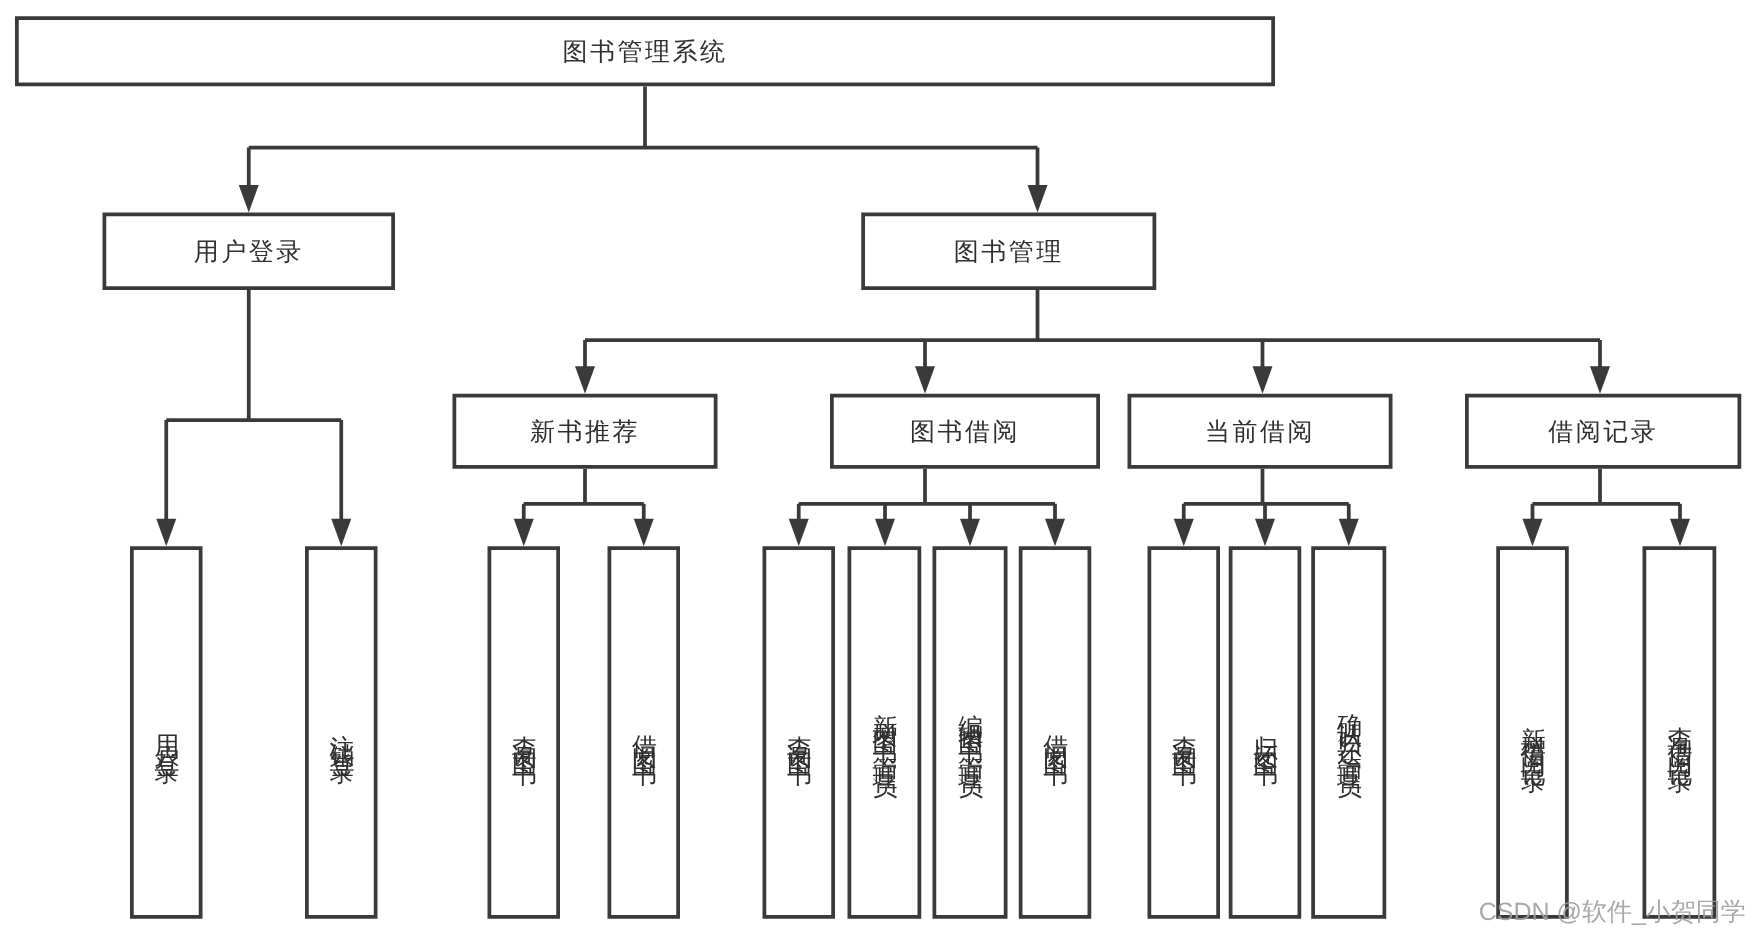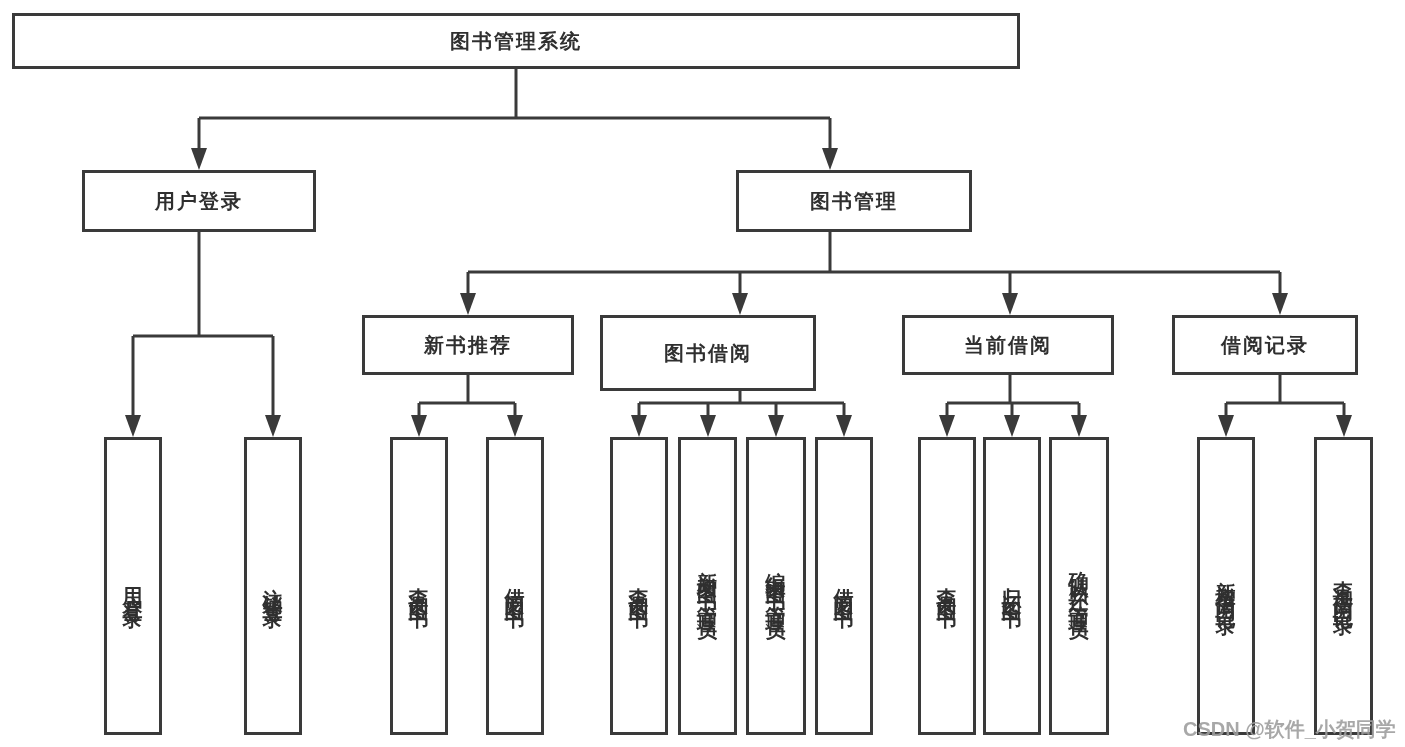--- a/index.html
+++ b/index.html
@@ -3,21 +3,20 @@
 <meta charset="utf-8">
 <style>
   html, body { margin: 0; padding: 0; background: #ffffff; }
   #canvas {
     position: relative;
     width: 1405px;
     height: 747px;
     background: #ffffff;
     font-family: "Liberation Sans", sans-serif;
     overflow: hidden;
-    font-weight: bold;
   }
   #connectors {
     position: absolute;
     left: 0; top: 0;
     width: 1405px; height: 747px;
   }
   .hbox {
     position: absolute;
     border: 3px solid #3a3a3a;
     background: #ffffff;
@@ -132,34 +131,34 @@
     </g>
   </svg>
 
   <div class="hbox" style="left:12px; top:13px; width:1008px; height:56px;">
     <span>图书管理系统</span>
   </div>
 
   <div class="hbox" style="left:82px; top:170px; width:234px; height:62px;">
     <span>用户登录</span>
   </div>
-  <div class="hbox" style="left:736px; top:170px; width:236px; height:62px;">
+  <div class="hbox" style="left:689px; top:170px; width:236px; height:62px;">
     <span>图书管理</span>
   </div>
 
   <div class="hbox" style="left:362px; top:315px; width:212px; height:60px;align-items:center;">
     <span>新书推荐</span>
   </div>
-  <div class="hbox" style="left:600px; top:315px; width:216px; height:76px;">
+  <div class="hbox" style="left:664px; top:315px; width:216px; height:60px;">
     <span>图书借阅</span>
   </div>
   <div class="hbox" style="left:902px; top:315px; width:212px; height:60px;">
     <span>当前借阅</span>
   </div>
-  <div class="hbox" style="left:1172px; top:315px; width:186px; height:60px;">
+  <div class="hbox" style="left:1172px; top:315px; width:221px; height:60px;">
     <span>借阅记录</span>
   </div>
 
   <div class="vbox" style="left:104px; top:437px; width:58px; height:298px;">
     <span>用户登录</span>
   </div>
   <div class="vbox" style="left:244px; top:437px; width:58px; height:298px;">
     <span>注销登录</span>
   </div>
 

